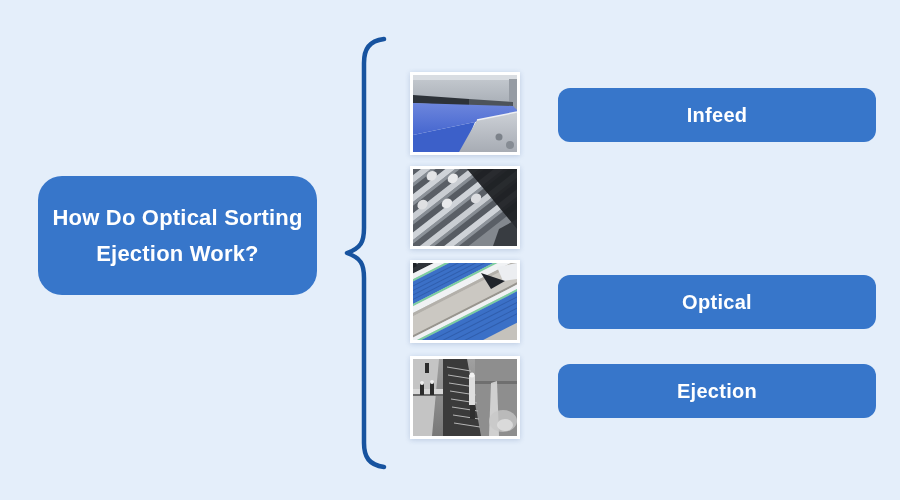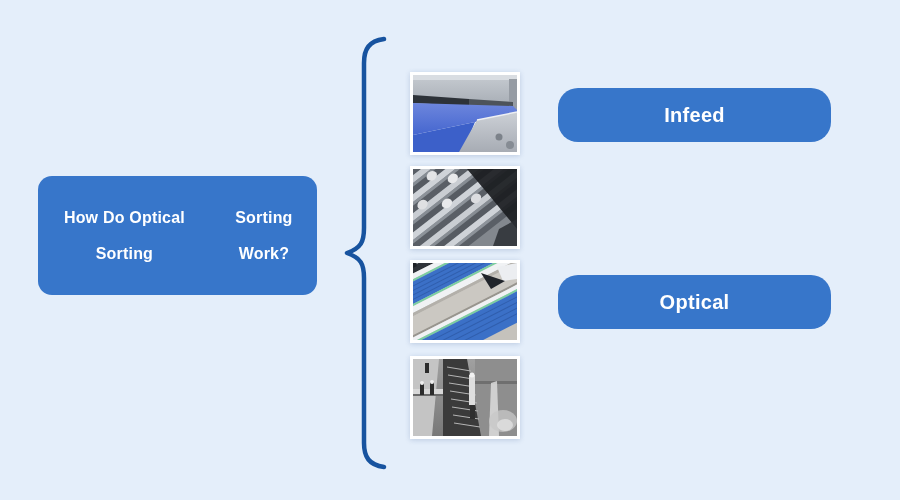--- a/index.html
+++ b/index.html
@@ -11,25 +11,25 @@
     position:relative;
     width:900px;height:500px;
     background:var(--background,#e4eefa);
     overflow:hidden;
   }
   
   .question-box{
     position:absolute;left:38px;top:176px;
     width:279px;height:119px;
     background:var(--primary-blue,#3776ca);
-    border-radius:14px;
-    display:flex;flex-direction:row;
+    border-radius:24px;
+    display:flex;flex-direction:column;
     align-items:center;justify-content:center;
     color:var(--text,#ffffff);
-    font-size:16px;font-weight:700;
+    font-size:22px;font-weight:700;
     line-height:36px;letter-spacing:.2px;
     text-align:center;
   }
   
   .brace{
     position:absolute;left:338px;top:36px;
     width:52px;height:434px;
   }
   .brace path{
     fill:none;
@@ -43,36 +43,36 @@
     width:110px;height:83px;
     box-sizing:border-box;
     border:3px solid #ffffff;
     background:#ffffff;
     box-shadow:0 1px 5px rgba(44,78,140,.22);
   }
   .photo svg{display:block;width:104px;height:77px;}
   
   .step-label{
     position:absolute;left:558px;
-    width:273px;height:54px;
+    width:318px;height:54px;
     background:var(--primary-blue,#3776ca);
-    border-radius:20px;
+    border-radius:12px;
     display:flex;align-items:center;justify-content:center;
     color:var(--text,#ffffff);
     font-size:20px;font-weight:700;letter-spacing:.3px;
   }
 </style>
 </head>
 <body>
 
 <div class="canvas">
 
   <div class="question-box">
     <div>How Do Optical Sorting</div>
-    <div>Sorting Work?</div>
+    <div>Ejection Work?</div>
   </div>
 
   <svg class="brace" viewBox="0 0 52 434" aria-hidden="true">
     <path d="M 46 3 C 31 5 26 13 26 27 L 26 192 C 26 206 23 212 9 217 C 23 222 26 228 26 242 L 26 407 C 26 421 31 429 46 431"></path>
   </svg>
 
   <div class="photo" style="top:72px">
     <svg viewBox="0 0 104 77" preserveAspectRatio="none" aria-hidden="true">
       <defs>
         <linearGradient id="g1a" x1="0" y1="0" x2="0" y2="1">
@@ -203,14 +203,15 @@
       <rect x="17" y="23" width="4" height="13" fill="#2c2c2c"></rect>
       <circle cx="19" cy="23" r="2" fill="#eeeeee"></circle>
       <rect x="56" y="16" width="6" height="30" fill="#dedede"></rect>
       <rect x="57" y="46" width="5" height="14" fill="#2f2f2f"></rect>
       <circle cx="59" cy="16" r="2.5" fill="#f2f2f2"></circle>
       <polygon points="78,24 84,22 86,77 76,77" fill="#dcdcdc" opacity=".85"></polygon>
       <ellipse cx="90" cy="62" rx="14" ry="11" fill="#c8c8c8" opacity=".75"></ellipse>
       <ellipse cx="92" cy="66" rx="8" ry="6" fill="#e2e2e2" opacity=".8"></ellipse>
     </svg>
   </div>
+  <div class="step-label" style="top:364px">Ejection</div>
 
 </div>
 
 </body></html>

